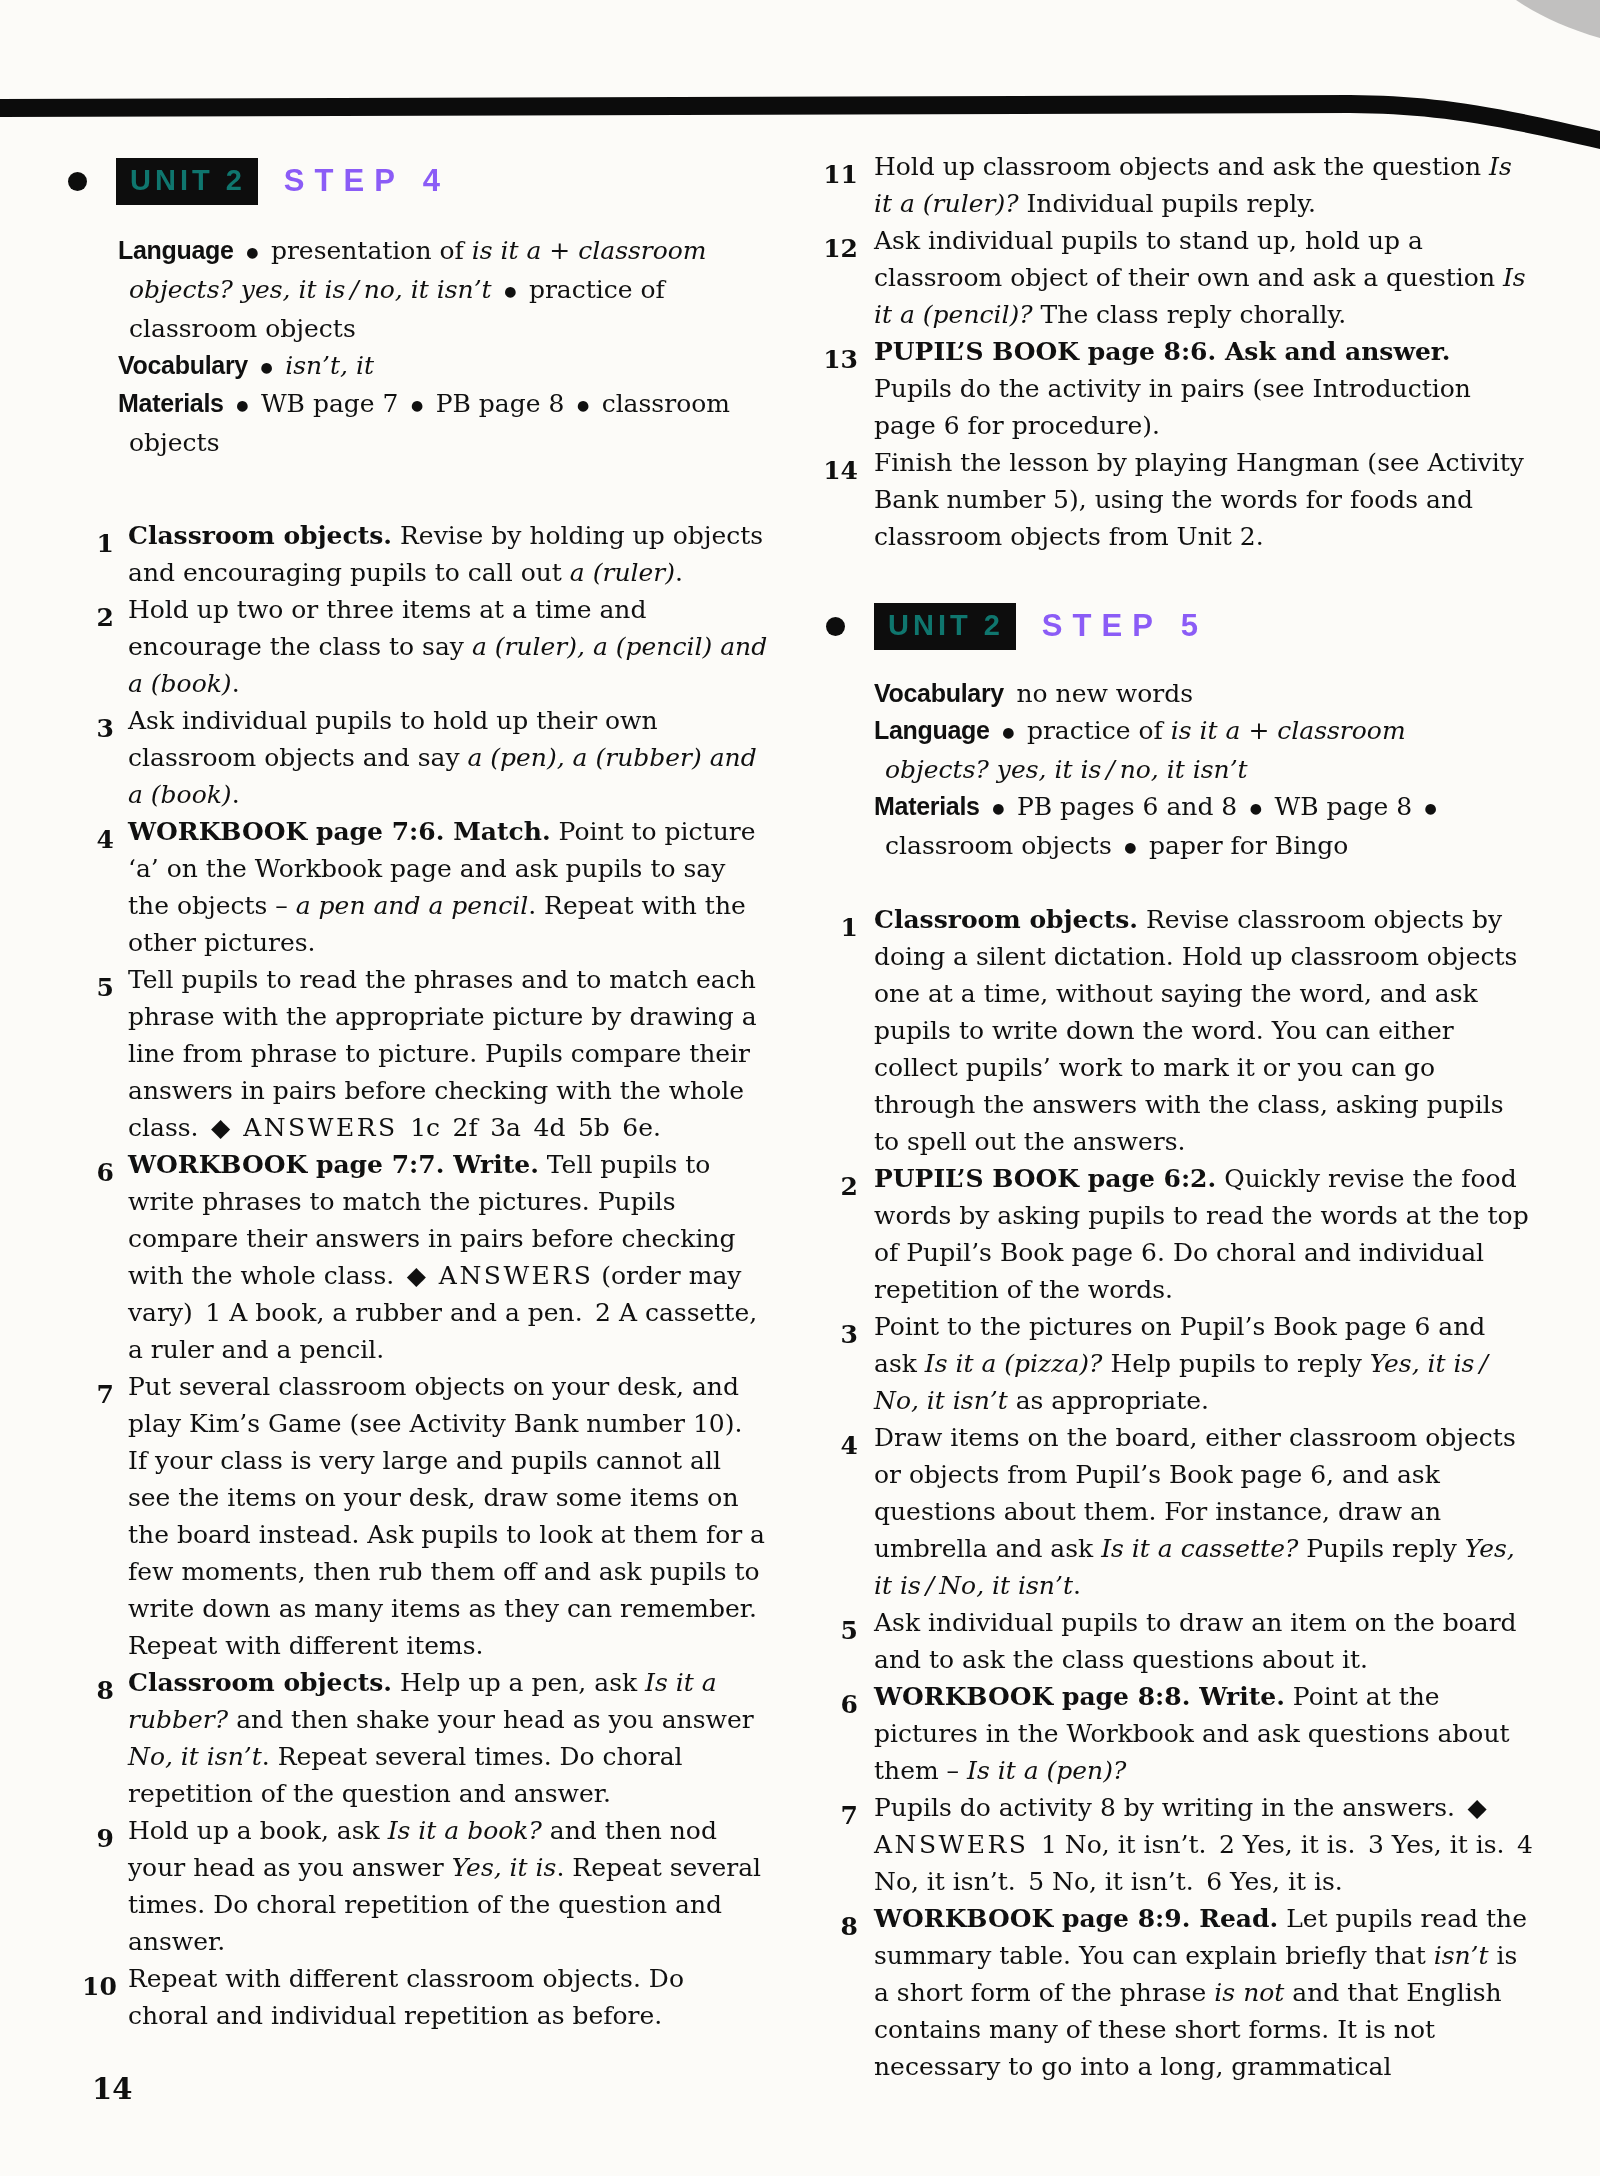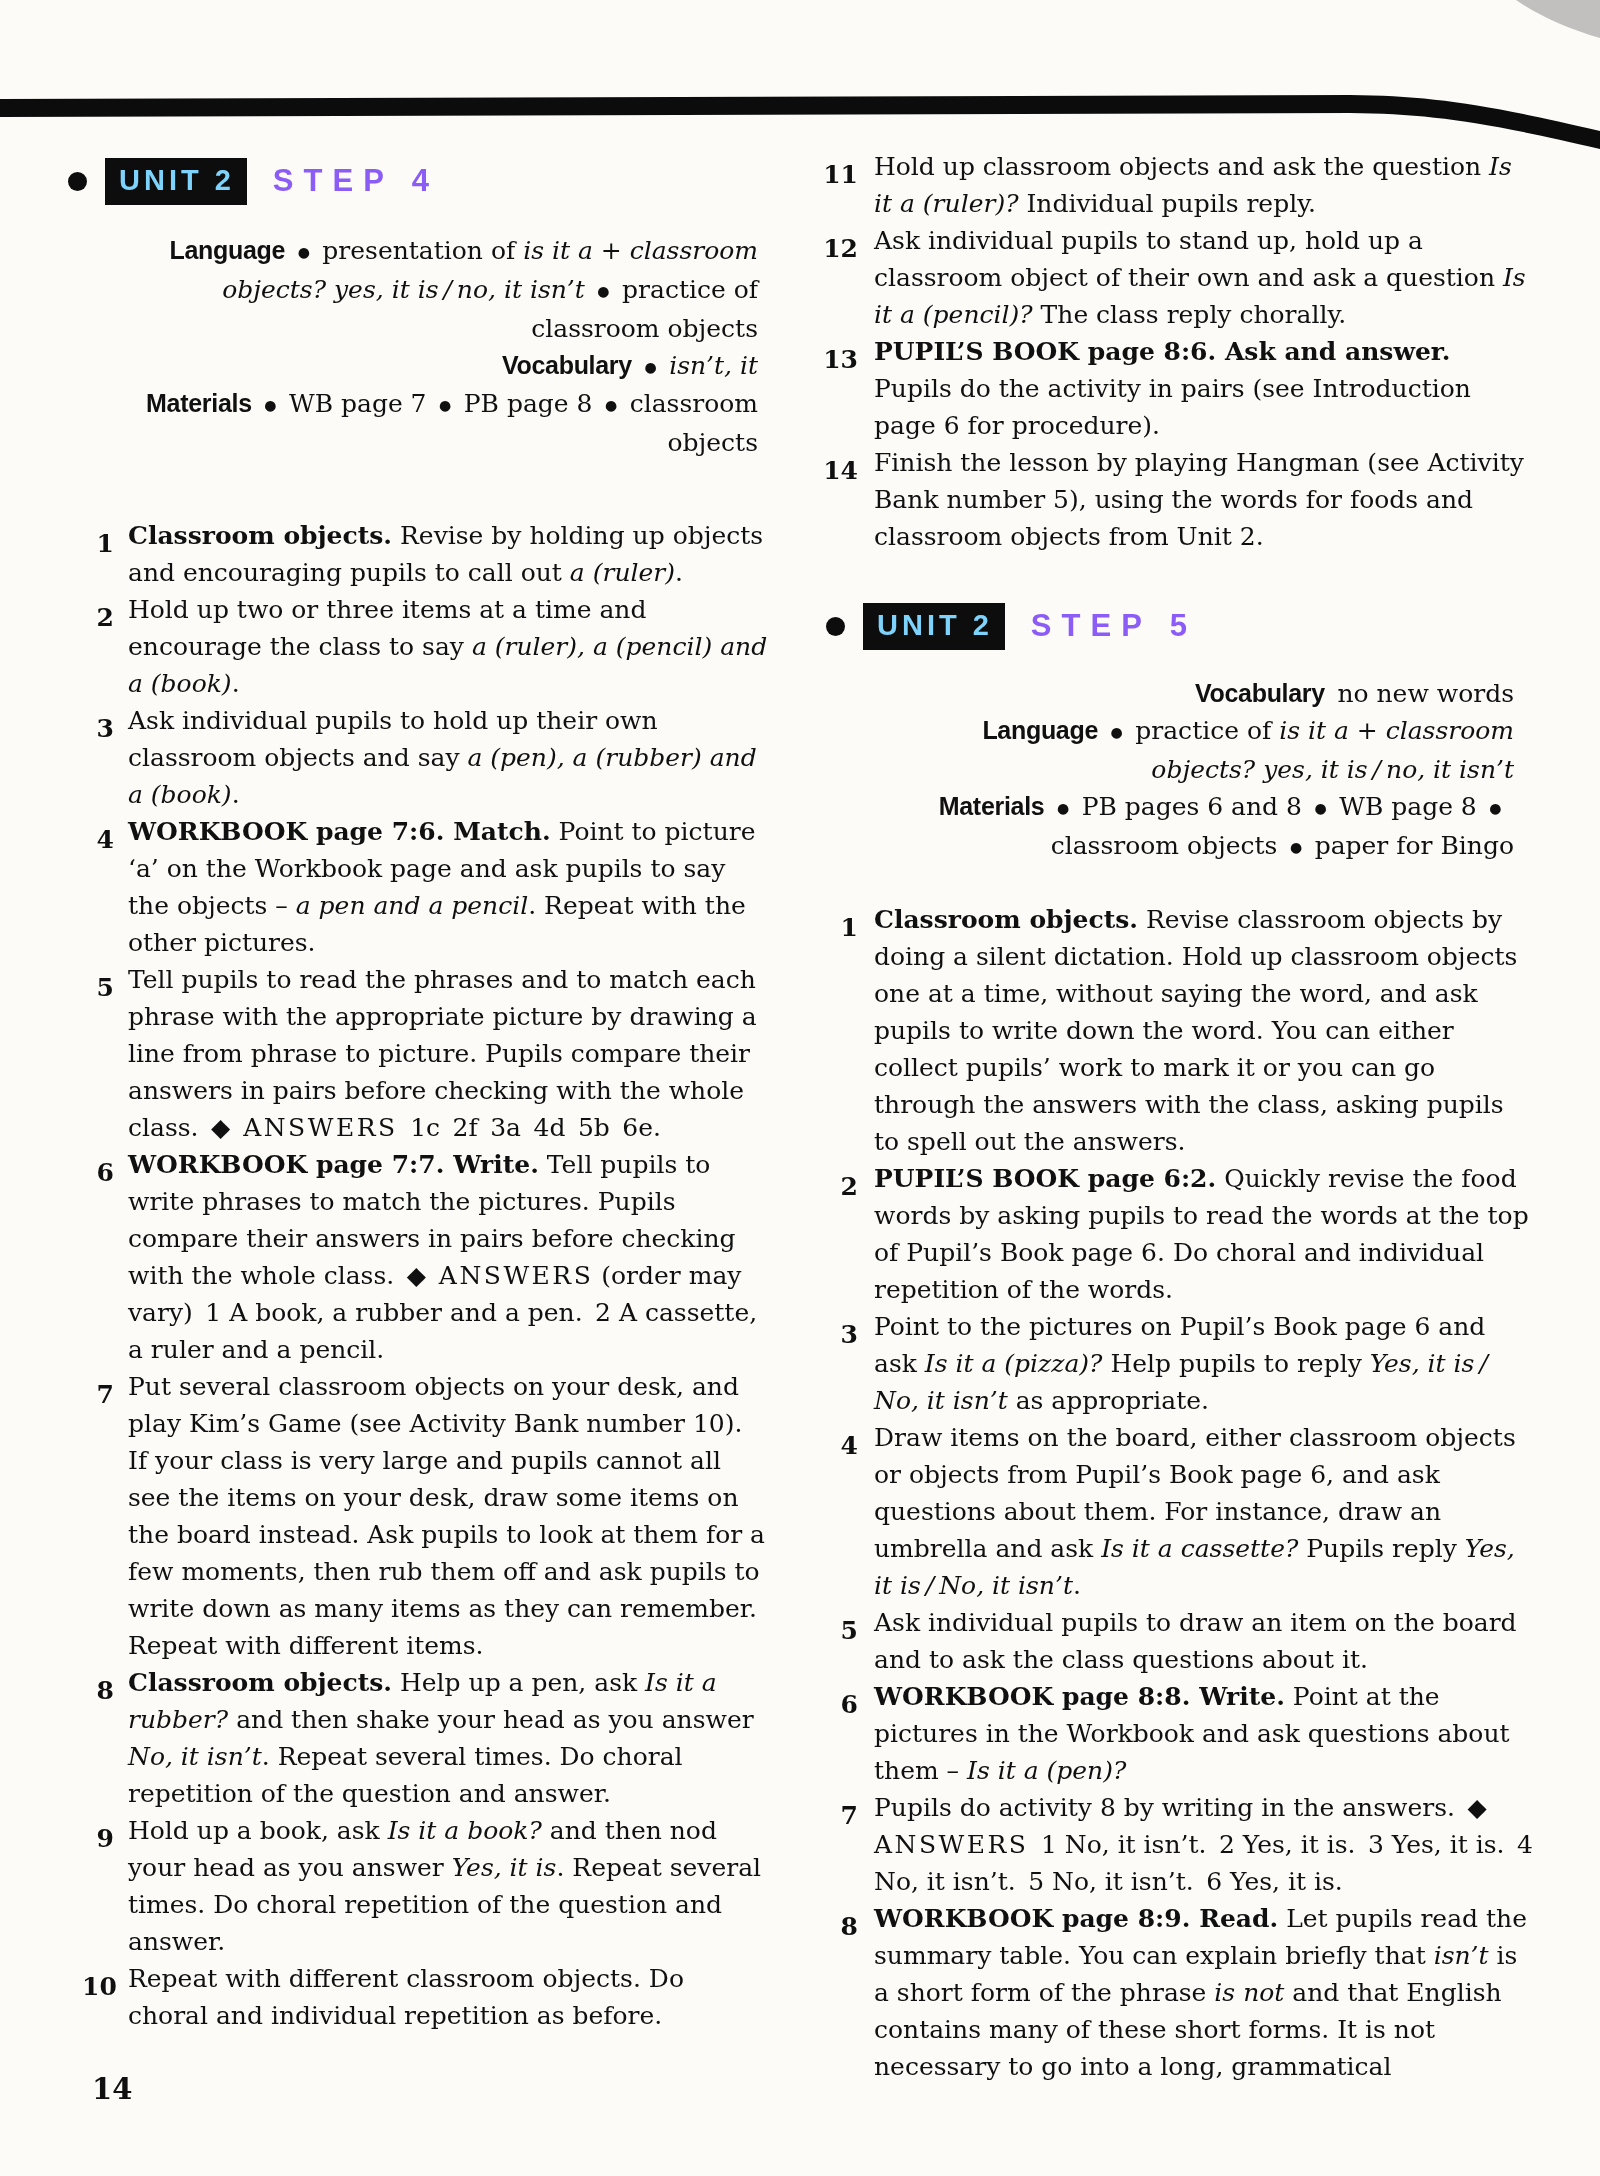--- a/index.html
+++ b/index.html
@@ -11,33 +11,33 @@
   .topbar{position:absolute;left:0;top:0;}
   .col{position:absolute;}
   .col-left{left:88px;top:158px;width:680px;}
   .col-right{left:822px;top:148px;width:712px;}
 
   .unit-header{display:flex;align-items:center;height:46px;}
   .col-left .unit-header{margin-left:-20px;margin-bottom:28px;}
   .col-right .unit-header{margin-left:4px;margin-top:48px;}
   .hdr-bullet{width:19px;height:19px;border-radius:50%;background:#0d0d0d;flex:0 0 auto;}
   .unit-badge{
-    margin-left:18px;background:#0d0d0d;color:#7dd3fc;
+    margin-left:29px;background:#0d0d0d;color:#0f766e;
     font-family:"Liberation Sans",sans-serif;font-weight:bold;
     font-size:29px;letter-spacing:4px;padding:6px 12px 8px 14px;white-space:nowrap;
   }
   .step-label{
     margin-left:26px;font-family:"Liberation Sans",sans-serif;font-weight:bold;
     font-size:31px;letter-spacing:10px;white-space:nowrap;color:#8b5cf6;
   }
 
   .info{font-size:25px;line-height:37px;}
   .col-left .info{margin-left:30px;width:640px;}
   .col-right .info{margin-left:52px;width:640px;margin-top:26px;}
-  .info-row{padding-left:11px;text-indent:-11px;text-align:right;}
+  .info-row{padding-left:11px;text-indent:-11px;}
   .info-label{
     font-family:"Liberation Sans",sans-serif;font-weight:bold;
     font-size:25px;letter-spacing:-0.3px;
   }
 
   .items{font-size:25px;line-height:37px;}
   .col-left .items{margin-top:56px;}
   .col-right .items-top{margin-top:0;}
   .col-right .items-main{margin-top:36px;}
   .li{position:relative;margin:0;}

